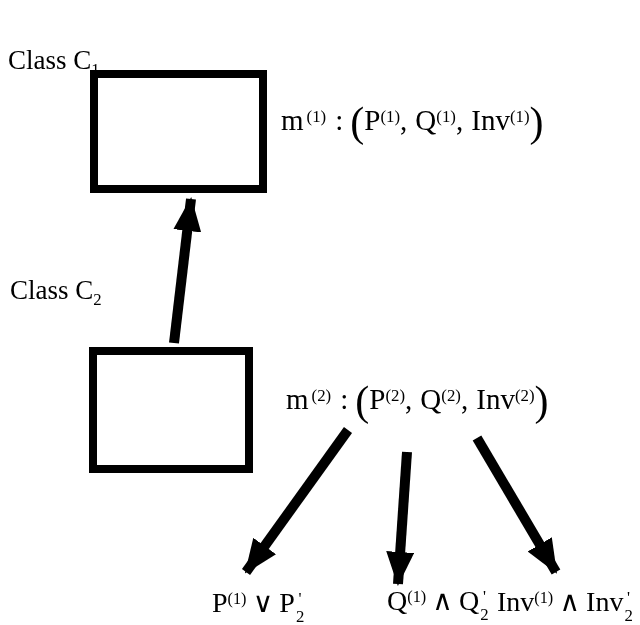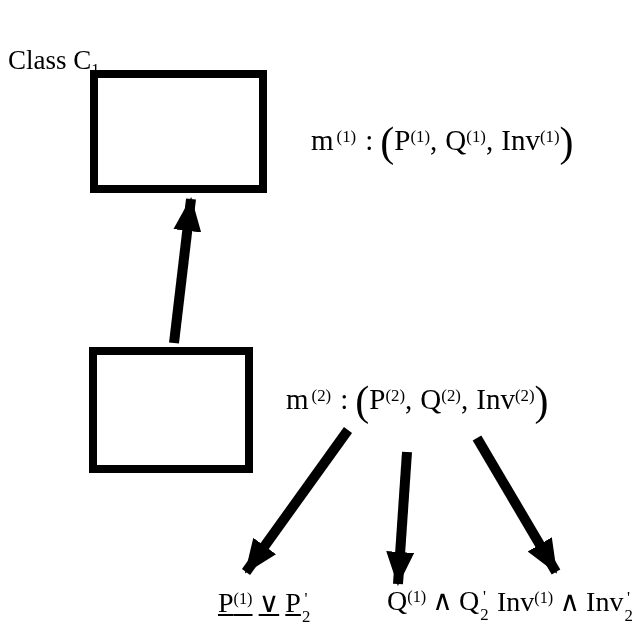--- a/index.html
+++ b/index.html
@@ -74,44 +74,47 @@
 <body>
 
 <div class="canvas">
 
   <div class="abs class-label" style="left:8px; top:2px;margin-top:44px;">
     <span>Class C</span><sub>1</sub>
   </div>
 
   <div class="class-box" style="left:90px; top:70px; width:177px; height:123px;"></div>
 
-  <div class="abs formula" style="left:281px; top:122px;margin-left:30px;">
+  <div class="abs formula" style="left:281px; top:102px;">
     <span>m</span><sup class="msup">(1)</sup><span class="colon">:</span><span class="bp">(</span><span>P</span><sup>(1)</sup><span class="cm">,</span><span>Q</span><sup>(1)</sup><span class="cm">,</span><span>Inv</span><sup>(1)</sup><span class="bp">)</span>
   </div>
 
+  <div class="abs class-label" style="left:10px; top:276px;">
+    <span>Class C</span><sub>2</sub>
+  </div>
 
   <div class="class-box" style="left:89px; top:347px; width:164px; height:126px;"></div>
 
   <div class="abs formula" style="left:286px; top:381px;text-align:right;">
     <span>m</span><sup class="msup">(2)</sup><span class="colon">:</span><span class="bp">(</span><span>P</span><sup>(2)</sup><span class="cm">,</span><span>Q</span><sup>(2)</sup><span class="cm">,</span><span>Inv</span><sup>(2)</sup><span class="bp">)</span>
   </div>
 
   <svg class="arrows" viewBox="0 0 640 625">
     <defs>
       <marker id="ah" markerUnits="userSpaceOnUse" markerWidth="34" markerHeight="28" refX="32" refY="14" orient="auto">
         <polygon points="0,0 34,14 0,28" fill="#000"></polygon>
       </marker>
     </defs>
     <line x1="174" y1="343" x2="191" y2="199" stroke="#000" stroke-width="10" marker-end="url(#ah)"></line>
     <line x1="348" y1="430" x2="246" y2="572" stroke="#000" stroke-width="10" marker-end="url(#ah)"></line>
     <line x1="407" y1="452" x2="398" y2="584" stroke="#000" stroke-width="10" marker-end="url(#ah)"></line>
     <line x1="477" y1="438" x2="556" y2="572" stroke="#000" stroke-width="10" marker-end="url(#ah)"></line>
   </svg>
 
-  <div class="abs expr" style="left:218px; top:586px;text-decoration:underline;">
+  <div class="abs expr" style="left:212px; top:586px;">
     <span>P</span><sup>(1)</sup><span class="op">∨</span><span>P</span><span class="stk"><span>'</span><span>2</span></span>
   </div>
 
   <div class="abs expr" style="left:345px; top:584px;margin-left:42px;">
     <span>Q</span><sup>(1)</sup><span class="op">∧</span><span>Q</span><span class="stk"><span>'</span><span>2</span></span>
   </div>
 
   <div class="abs expr" style="left:497px; top:585px;">
     <span>Inv</span><sup>(1)</sup><span class="op">∧</span><span>Inv</span><span class="stk"><span>'</span><span>2</span></span>
   </div>

